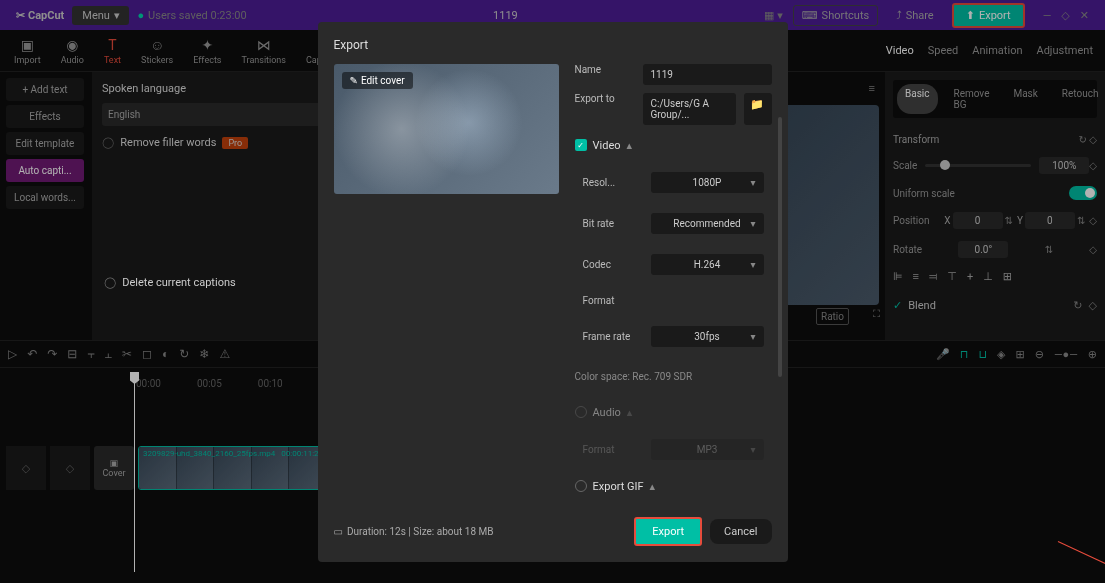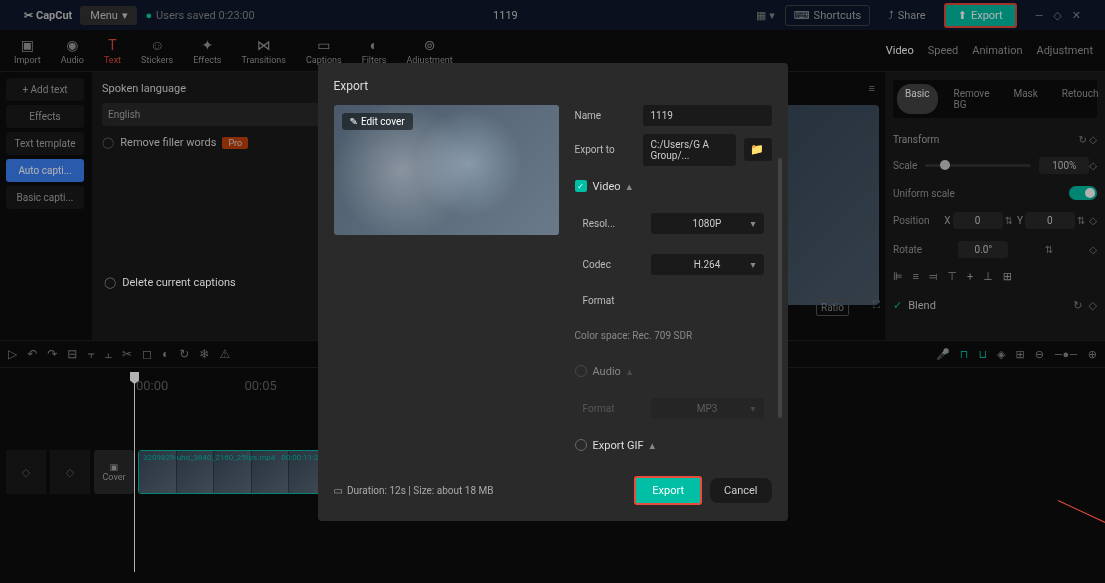--- a/index.html
+++ b/index.html
@@ -1,17 +1,17 @@
 <!DOCTYPE html>
 <html><head>
 <meta charset="utf-8">
 <style>
 *{margin:0;padding:0;box-sizing:border-box;font-family:-apple-system,BlinkMacSystemFont,"Segoe UI",Roboto,sans-serif}
 body{background:#0d0d0d;color:#ccc;font-size:11px;width:1105px;height:583px;overflow:hidden;position:relative}
-.topbar{height:30px;background:#0f172a;display:flex;align-items:center;padding:0 24px;justify-content:space-between}
+.topbar{height:30px;background:#4c1d95;display:flex;align-items:center;padding:0 16px;justify-content:space-between}
 .topbar-left{display:flex;align-items:center;gap:8px}
 .logo{color:#ccc;font-size:11px;font-weight:bold}
 .menu-btn{background:#333;padding:3px 10px;border-radius:3px;color:#ccc;display:flex;align-items:center;gap:4px}
 .autosave{color:#888;display:flex;align-items:center;gap:4px}
 .autosave-dot{color:#00d4aa}
 .topbar-center{color:#ccc}
 .topbar-right{display:flex;align-items:center;gap:10px}
 .top-btn{color:#aaa;display:flex;align-items:center;gap:4px;padding:3px 8px}
 .shortcuts-btn{border:1px solid #444;border-radius:3px}
 .export-top{background:#00bfa5;color:#fff;padding:4px 12px;border-radius:3px;border:2px solid #e74c3c;display:flex;align-items:center;gap:4px}
@@ -19,21 +19,21 @@
 .toolbar{height:42px;background:#0d0d0d;display:flex;align-items:center;padding:0 4px;border-bottom:1px solid #222}
 .tool-item{display:flex;flex-direction:column;align-items:center;padding:4px 10px;color:#999;font-size:9px;gap:2px}
 .tool-item.active{color:#e74c3c}
 .tool-icon{font-size:14px}
 .right-tabs{margin-left:auto;display:flex;gap:14px;padding-right:8px}
 .right-tab{color:#999}
 .right-tab.active{color:#fff}
 .main{display:flex;height:268px}
 .left-panel{width:90px;background:#0d0d0d;padding:6px;display:flex;flex-direction:column;gap:4px}
 .left-btn{background:#1a1a1a;padding:6px;color:#aaa;font-size:10px;border-radius:3px;text-align:center}
-.left-btn.active{background:#3b82f6;color:#fff}
+.left-btn.active{background:#701a75;color:#fff}
 .mid-panel{flex:1;background:#1a1a1a;padding:10px;margin:0 2px}
 .mid-title{color:#ddd;font-size:11px;margin-bottom:8px}
 .mid-field{background:#2a2a2a;padding:6px;border-radius:3px;color:#aaa;font-size:10px;margin-bottom:10px}
 .filler-words{display:flex;align-items:center;gap:6px;color:#ddd;font-size:11px;margin-top:8px}
 .pro-badge{background:#c2410c;padding:1px 6px;border-radius:2px;font-size:9px}
 .player-panel{width:320px;background:#0d0d0d;padding:6px}
 .player-header{display:flex;justify-content:space-between;align-items:center;padding:4px;color:#888}
 .player-img{width:100%;height:200px;background:linear-gradient(135deg,#2a3a4a,#4a5a6a);border-radius:4px;margin-top:6px;position:relative}
 .right-panel{width:220px;background:#1a1a1a;padding:8px}
 .sub-tabs{display:flex;gap:8px;background:#0d0d0d;padding:4px;border-radius:3px;margin-bottom:10px}
@@ -49,38 +49,38 @@
 .icon-reset{color:#888}
 .pos-row{display:flex;gap:4px;align-items:center}
 .pos-item{display:flex;align-items:center;gap:2px}
 .align-row{display:flex;gap:10px;padding:6px 0;color:#aaa}
 .blend-row{display:flex;align-items:center;gap:6px;padding:6px 0;margin-top:4px}
 .blend-check{color:#00bfa5}
 .toolbelt{height:28px;background:#0d0d0d;display:flex;align-items:center;padding:0 8px;gap:10px;color:#888;border-top:1px solid #222;border-bottom:1px solid #222}
 .toolbelt-icon{font-size:12px}
 .toolbelt-right{margin-left:auto;display:flex;gap:10px;align-items:center}
 .timeline{height:215px;background:#0d0d0d;padding:6px;position:relative}
-.time-marks{display:flex;gap:76px;padding:4px 130px;color:#666;font-size:13px}
+.time-marks{display:flex;gap:36px;padding:4px 130px;color:#666;font-size:10px}
 .playhead{position:absolute;left:134px;top:4px;width:1px;height:200px;background:#fff}
 .playhead::before{content:"";position:absolute;top:0;left:-4px;width:9px;height:12px;background:#fff;clip-path:polygon(0 0,100% 0,100% 70%,50% 100%,0 70%)}
 .track-row{display:flex;align-items:center;height:50px;margin-top:50px}
 .cover-btn{width:40px;height:44px;background:#2a2a2a;border-radius:3px;display:flex;flex-direction:column;align-items:center;justify-content:center;color:#aaa;font-size:9px;margin-right:4px}
 .cover-btn-sm{width:40px;height:44px;background:#1a1a1a;display:flex;align-items:center;justify-content:center;color:#666;margin-right:4px}
 .clip{height:44px;flex:0 0 190px;border:1px solid #00bfa5;border-radius:3px;display:flex;overflow:hidden;position:relative}
 .clip-thumb{flex:1;background:linear-gradient(135deg,#3a4a5a,#5a6a7a);border-right:1px solid rgba(0,0,0,0.3)}
 .clip-label{position:absolute;top:2px;left:4px;color:#00bfa5;font-size:8px}
 .modal-overlay{position:absolute;inset:0;background:rgba(0,0,0,0.3);display:flex;align-items:center;justify-content:center}
 .modal{width:470px;background:#2a2a2a;border-radius:4px;padding:16px;position:relative}
 .modal-title{color:#ddd;font-size:12px;margin-bottom:12px}
 .modal-top{display:flex;gap:16px;margin-bottom:14px}
 .cover-preview{width:225px;height:130px;background:linear-gradient(135deg,#4a5a6a,#6a7a8a);border-radius:3px;position:relative;overflow:hidden}
 .cover-preview::after{content:"";position:absolute;inset:0;background:radial-gradient(circle at 30% 50%,rgba(255,255,255,0.3),transparent 40%),radial-gradient(circle at 60% 45%,rgba(200,220,240,0.4),transparent 35%)}
 .edit-cover{position:absolute;top:8px;left:8px;background:rgba(0,0,0,0.5);color:#fff;padding:3px 8px;border-radius:3px;font-size:10px;z-index:1;display:flex;align-items:center;gap:3px}
 .form-col{flex:1;display:flex;flex-direction:column;gap:8px}
-.form-row{display:flex;align-items:center;gap:8px}
+.form-row{display:flex;gap:8px}
 .form-label{width:60px;color:#bbb;font-size:10px}
 .form-input{flex:1;background:#1a1a1a;padding:5px 8px;border-radius:3px;color:#ccc;font-size:10px}
 .folder-btn{background:#1a1a1a;padding:5px 7px;border-radius:3px;color:#aaa}
 .section-check{display:flex;align-items:center;gap:6px;color:#ddd;margin:6px 0}
 .check-on{width:12px;height:12px;background:#00bfa5;border-radius:2px;display:flex;align-items:center;justify-content:center;color:#fff;font-size:8px}
 .check-off{width:12px;height:12px;border:1px solid #666;border-radius:6px}
 .select-row{display:flex;align-items:center;gap:8px;margin:6px 8px}
 .select-field{flex:1;background:#1a1a1a;padding:5px 8px;border-radius:3px;color:#ccc;font-size:10px;text-align:center;position:relative}
 .select-field::after{content:"▾";position:absolute;right:8px;color:#888}
 .color-space{color:#888;font-size:10px;margin:10px 0}
@@ -161,23 +161,23 @@
     <span class="right-tab">Speed</span>
     <span class="right-tab">Animation</span>
     <span class="right-tab">Adjustment</span>
   </div>
 </div>
 
 <div class="main">
   <div class="left-panel">
     <div class="left-btn">+ Add text</div>
     <div class="left-btn">Effects</div>
-    <div class="left-btn">Text template</div>
+    <div class="left-btn">Edit template</div>
     <div class="left-btn active">Auto capti...</div>
-    <div class="left-btn">Basic capti...</div>
+    <div class="left-btn">Local words...</div>
   </div>
   <div class="mid-panel">
     <div class="mid-title">Spoken language</div>
     <div class="mid-field">English</div>
     <div class="filler-words">
       <span style="color:#666">◯</span>
       <span>Remove filler words</span>
       <span class="pro-badge">Pro</span>
     </div>
   </div>
@@ -249,21 +249,21 @@
       <span class="icon-reset">◇</span>
     </div>
   </div>
 </div>
 
 <div class="delete-caps">
   <span style="color:#666">◯</span>
   <span>Delete current captions</span>
 </div>
 
-<div style="position:absolute;top:299px;left:816px;color:#888;display:flex;gap:24px;font-size:10px">
+<div style="position:absolute;top:308px;left:816px;color:#888;display:flex;gap:24px;font-size:10px">
   <span style="border:1px solid #555;padding:2px 4px;border-radius:2px">Ratio</span>
   <span>⛶</span>
 </div>
 
 <div class="toolbelt">
   <span class="toolbelt-icon">▷</span>
   <span class="toolbelt-icon">↶</span>
   <span class="toolbelt-icon">↷</span>
   <span class="toolbelt-icon">⊟</span>
   <span class="toolbelt-icon">⫟</span>
@@ -330,25 +330,33 @@
         <div class="section-check" style="margin-top:6px">
           <span class="check-on">✓</span>
           <span>Video</span>
           <span style="color:#888">▴</span>
         </div>
         <div class="select-row">
           <span class="form-label">Resol...</span>
           <span class="select-field">1080P</span>
         </div>
         <div class="select-row">
+          <span class="form-label">Bit rate</span>
+          <span class="select-field">Recommended</span>
+        </div>
+        <div class="select-row">
           <span class="form-label">Codec</span>
           <span class="select-field">H.264</span>
         </div>
         <div class="select-row">
           <span class="form-label">Format</span>
+        </div>
+        <div class="select-row">
+          <span class="form-label">Frame rate</span>
+          <span class="select-field">30fps</span>
         </div>
         <div class="color-space">Color space: Rec. 709 SDR</div>
         <div class="section-check" style="opacity:0.5">
           <span class="check-off"></span>
           <span>Audio</span>
           <span style="color:#666">▴</span>
         </div>
         <div class="select-row" style="opacity:0.3">
           <span class="form-label">Format</span>
           <span class="select-field">MP3</span>

